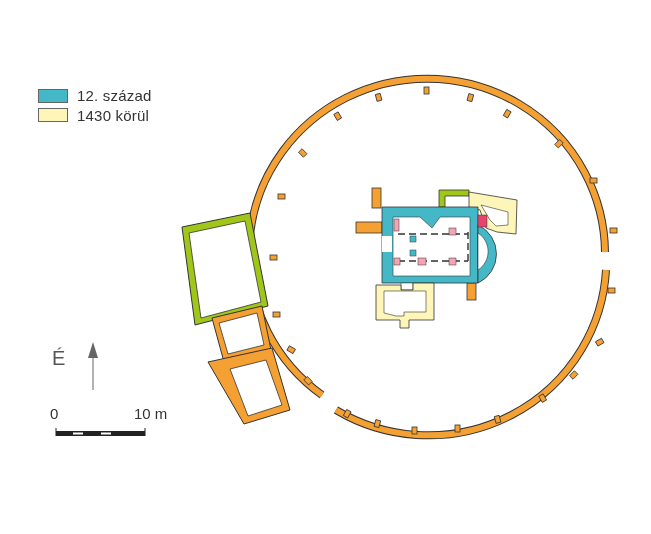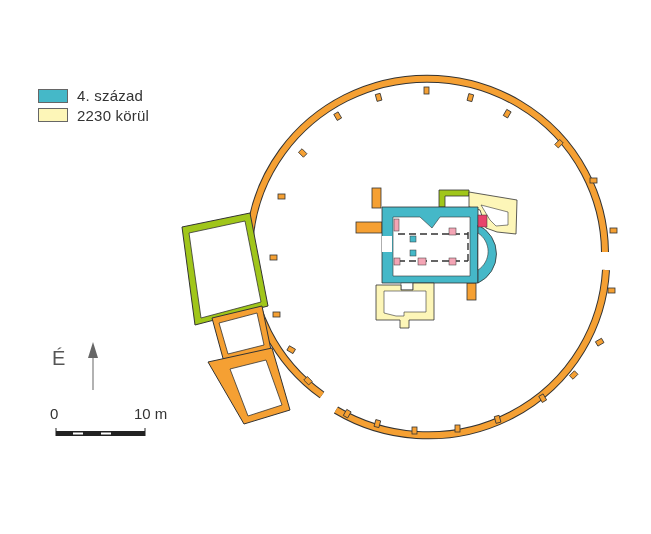--- a/index.html
+++ b/index.html
@@ -13,25 +13,25 @@
   .scale-0 { position: absolute; left: 50px; top: 405px; font-size: 15px; color: #333; }
   .scale-10 { position: absolute; left: 134px; top: 405px; font-size: 15px; color: #333; }
   svg.plan { position: absolute; left: 0; top: 0; }
 </style>
 </head>
 <body>
 
 <div class="legend">
   <div class="legend-item">
     <div class="swatch" style="background:#45b8c8"></div>
-    <span class="legend-label">4. század</span>
+    <span class="legend-label">12. század</span>
   </div>
   <div class="legend-item">
     <div class="swatch" style="background:#fdf6b8"></div>
-    <span class="legend-label">2230 körül</span>
+    <span class="legend-label">1430 körül</span>
   </div>
 </div>
 
 <span class="north-label">É</span>
 <span class="scale-0">0</span>
 <span class="scale-10">10 m</span>
 
 <svg class="plan" width="651" height="534" viewBox="0 0 651 534">
 
   <g>

